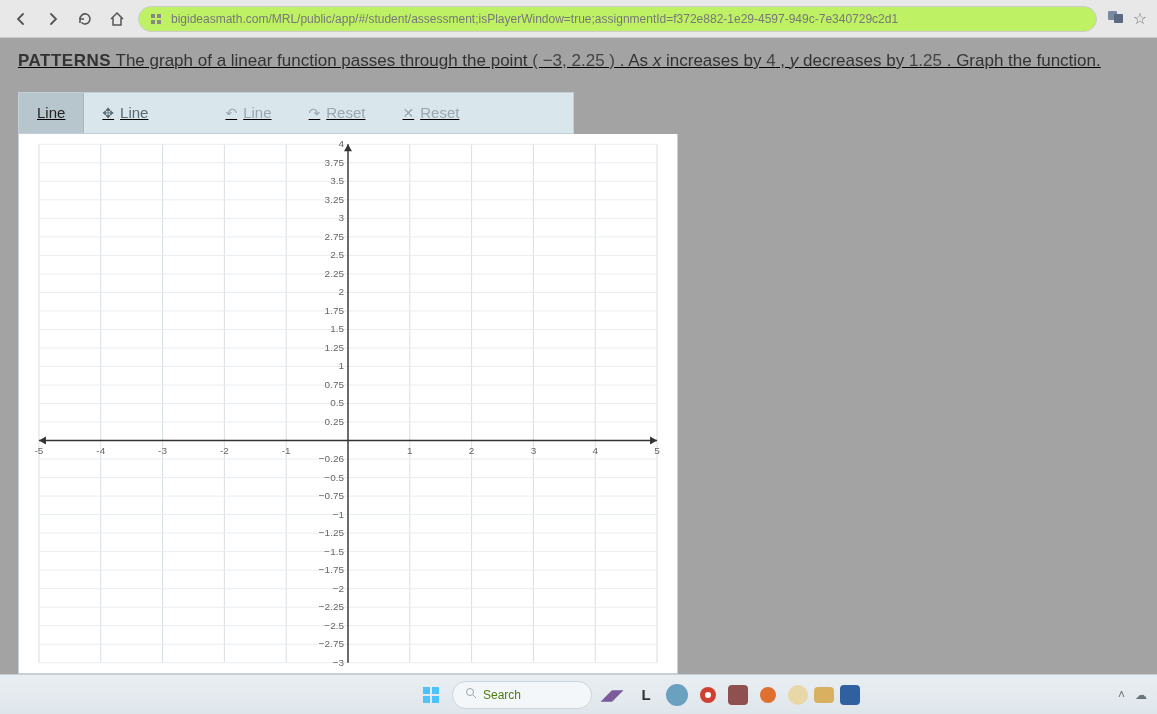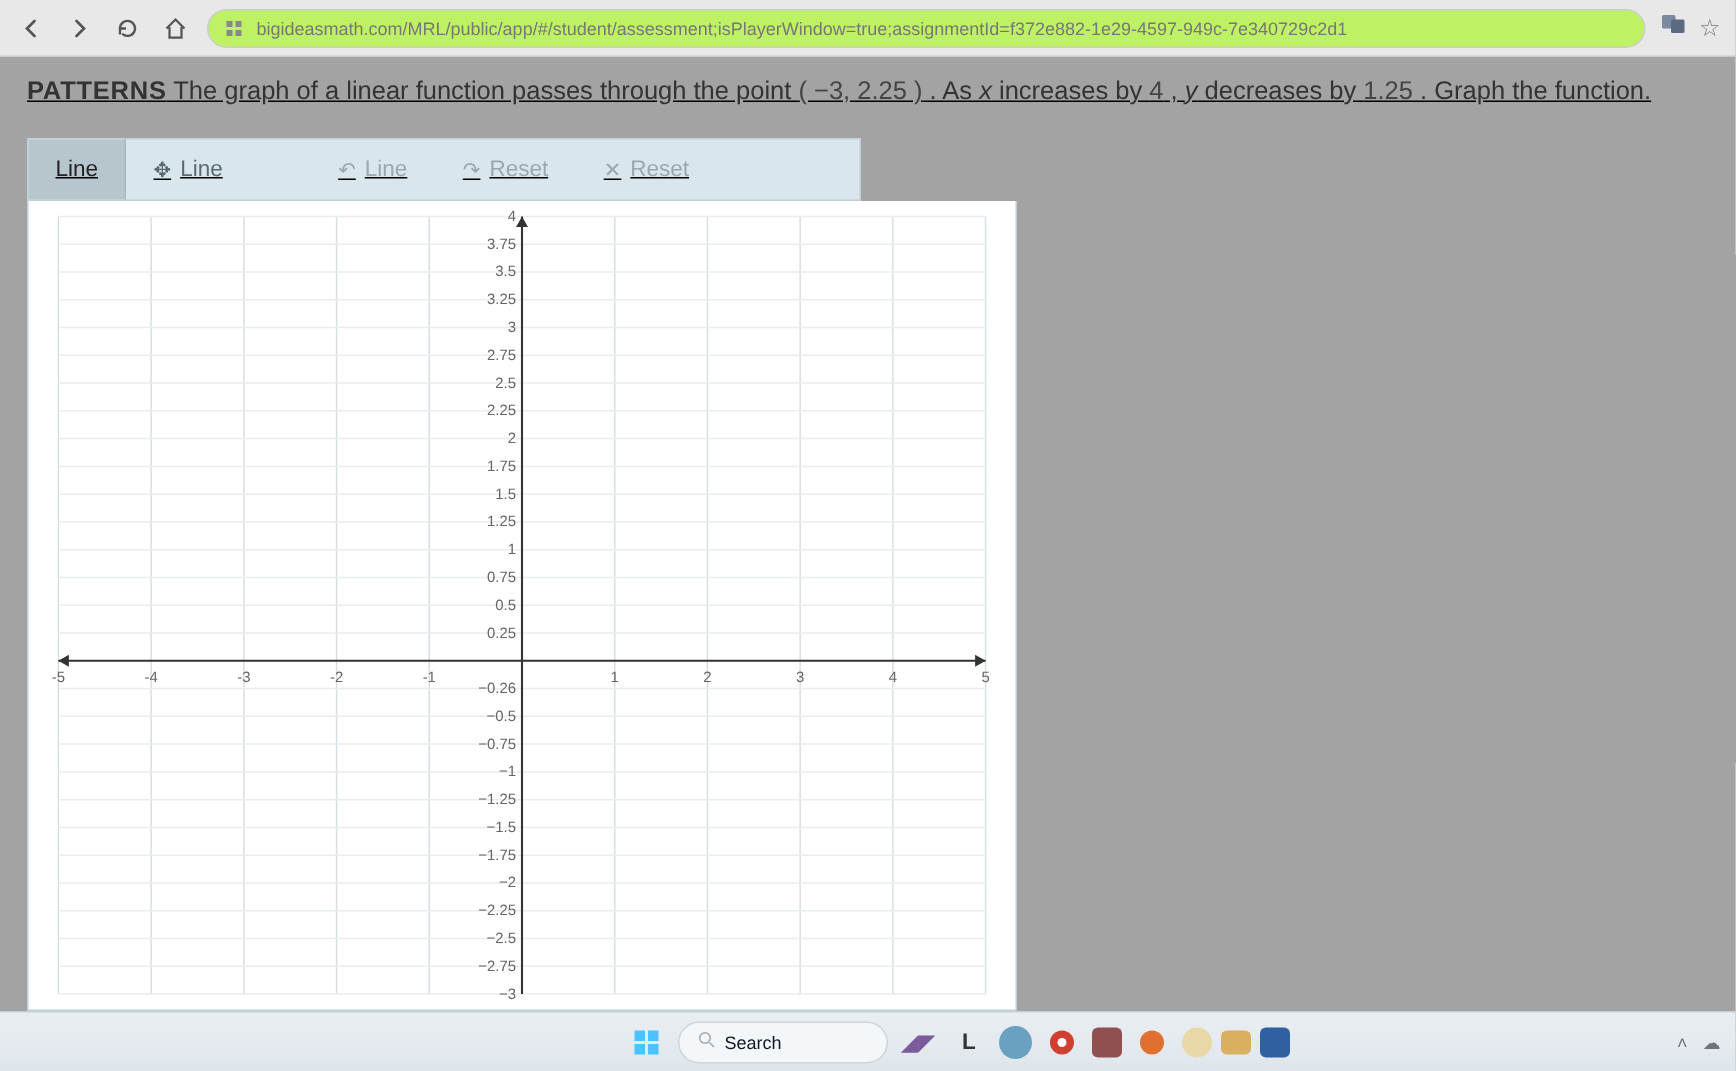--- a/index.html
+++ b/index.html
@@ -118,21 +118,21 @@
   .taskbar-spacer { flex: 0 0 400px; }
   .win-btn {
     width: 30px; height: 30px;
     display:flex;align-items:center;justify-content:center;
     font-size:16px;color:#4a6a8a;
   }
   .search-box {
     display:flex;align-items:center;gap:6px;
     background:#f4f7f9;border:1px solid #cdd6dd;
     border-radius:15px;height:28px;padding:0 12px;
-    color:#0f172a;font-size:12px;width:140px;
+    color:#4d7c0f;font-size:12px;width:140px;
   }
   .task-icon {
     width:28px;height:28px;border-radius:4px;
     display:flex;align-items:center;justify-content:center;
     font-size:15px;
   }
   .sys-tray { margin-left:auto; display:flex; gap:10px; align-items:center; color:#6a747c; font-size:12px;}
 </style>
 </head>
 <body>

